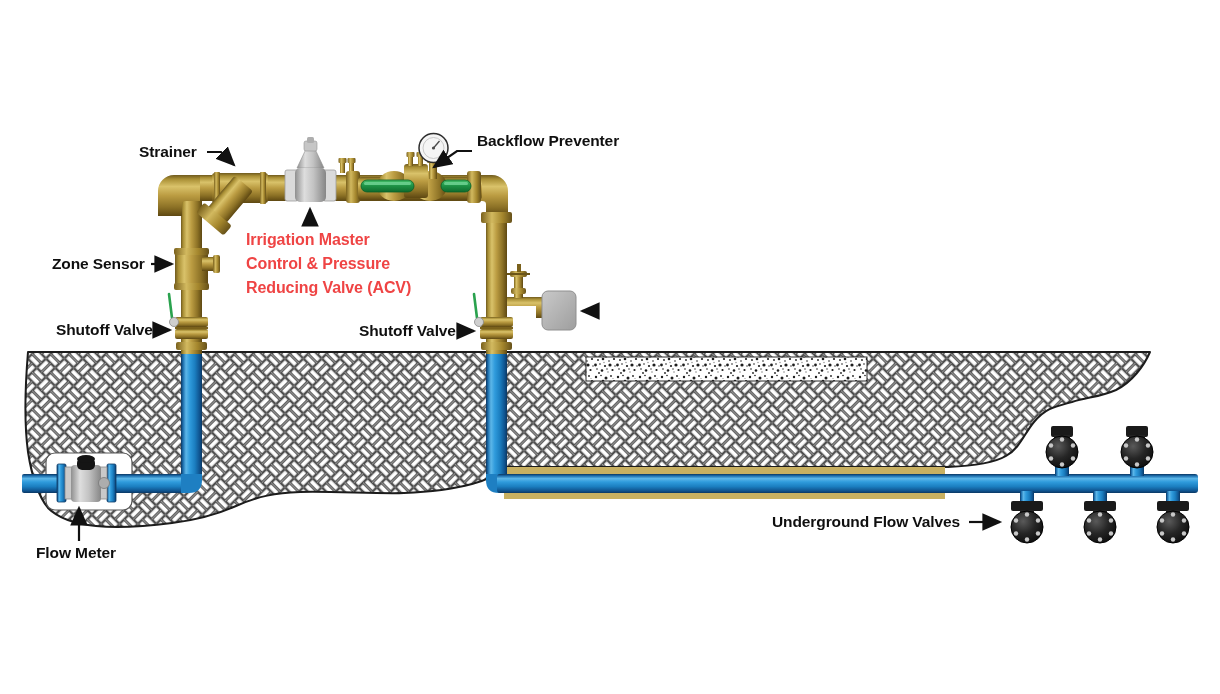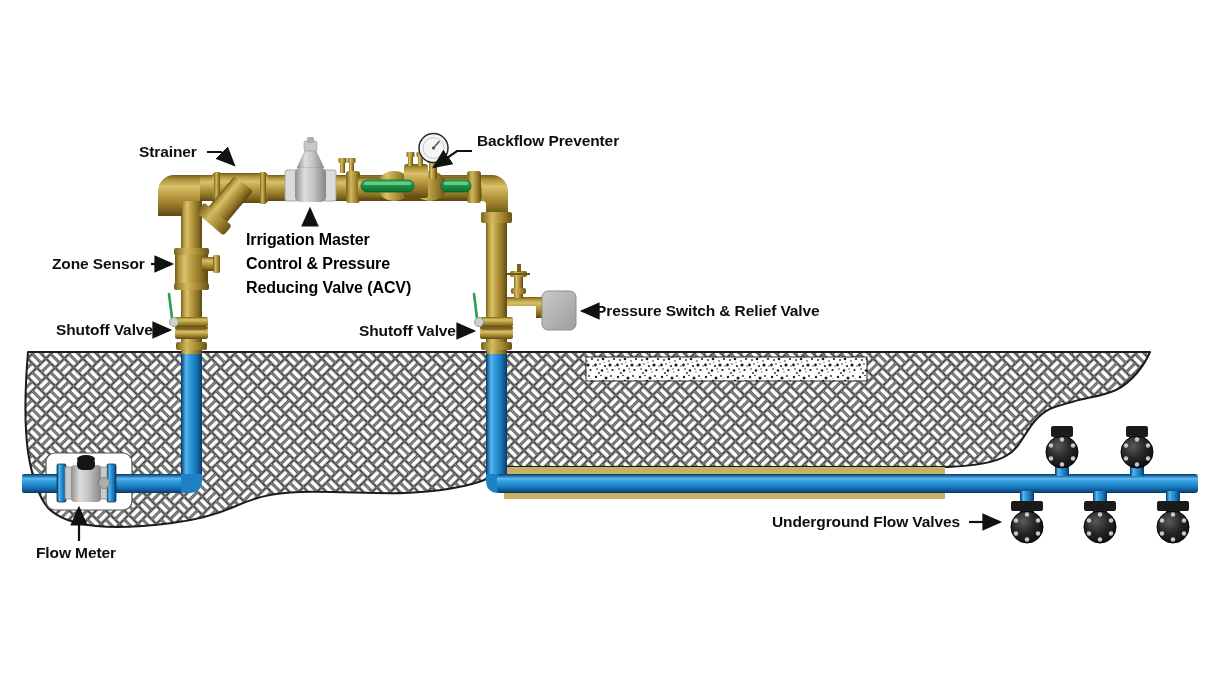--- a/index.html
+++ b/index.html
@@ -1,21 +1,21 @@
 <!DOCTYPE html>
 <html><head>
 <meta charset="utf-8">
 <style>
   html,body{margin:0;padding:0;background:#ffffff;}
   .stage{position:relative;width:1220px;height:680px;background:#ffffff;overflow:hidden;
          font-family:"Liberation Sans",sans-serif;}
   .stage svg{position:absolute;left:0;top:0;}
   .lbl{position:absolute;font:700 15.5px "Liberation Sans",sans-serif;color:#0f0f0f;
        white-space:nowrap;letter-spacing:-0.1px;}
-  .lbl-multi{position:absolute;font:700 16px "Liberation Sans",sans-serif;color:#000000;
+  .lbl-multi{position:absolute;font:700 16px "Liberation Sans",sans-serif;color:#ef4444;
        line-height:24px;white-space:nowrap;letter-spacing:-0.1px;}
 </style>
 </head>
 <body>
 
 <div class="stage">
 
 <svg width="1220" height="694" viewBox="0 0 1220 694">
   <defs>
 
@@ -330,17 +330,16 @@
 <div class="lbl" style="left:139px;top:143px">Strainer</div>
 <div class="lbl" style="left:477px;top:132px">Backflow Preventer</div>
 <div class="lbl-multi" style="left:246px;top:228px">
   <div>Irrigation Master</div>
   <div>Control &amp; Pressure</div>
   <div>Reducing Valve (ACV)</div>
 </div>
 <div class="lbl" style="left:52px;top:255px">Zone Sensor</div>
 <div class="lbl" style="left:56px;top:321px">Shutoff Valve</div>
 <div class="lbl" style="left:359px;top:322px">Shutoff Valve</div>
-<div class="lbl" style="left:596px;top:302px">Pressure Switch &amp; Relief Valve</div>
 <div class="lbl" style="left:36px;top:544px">Flow Meter</div>
 <div class="lbl" style="left:772px;top:513px">Underground Flow Valves</div>
 
 </div>
 
 </body></html>

